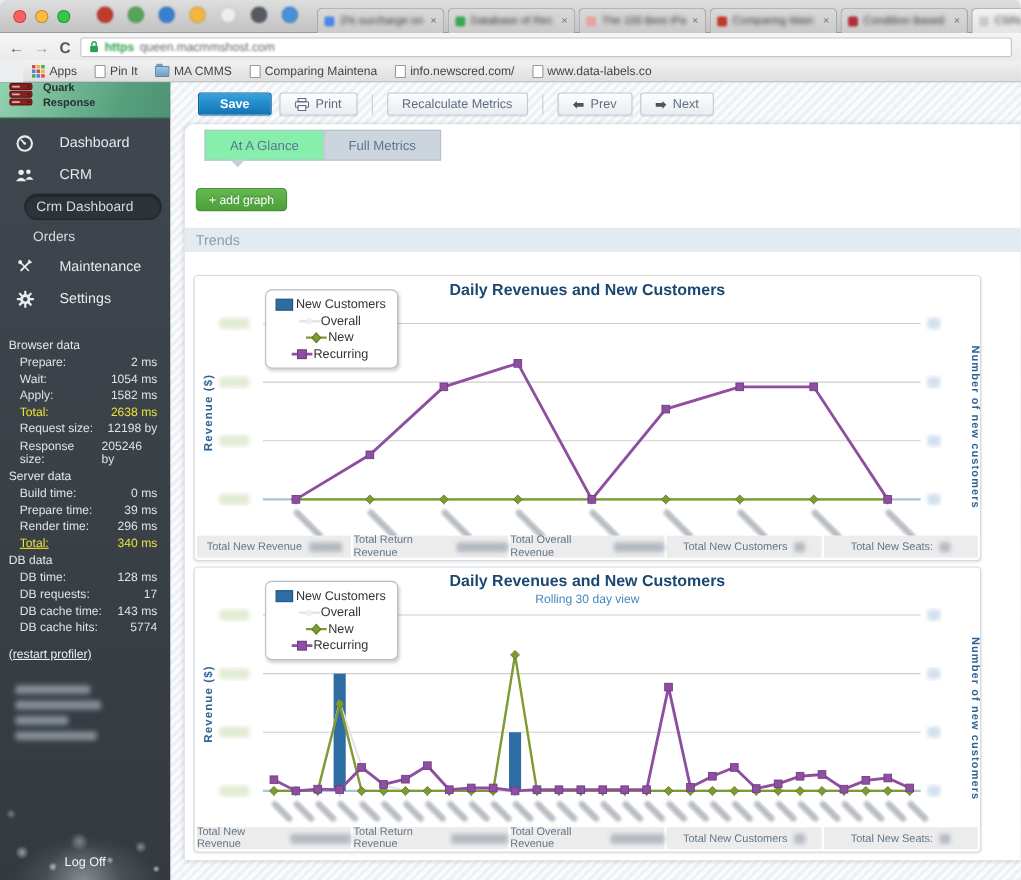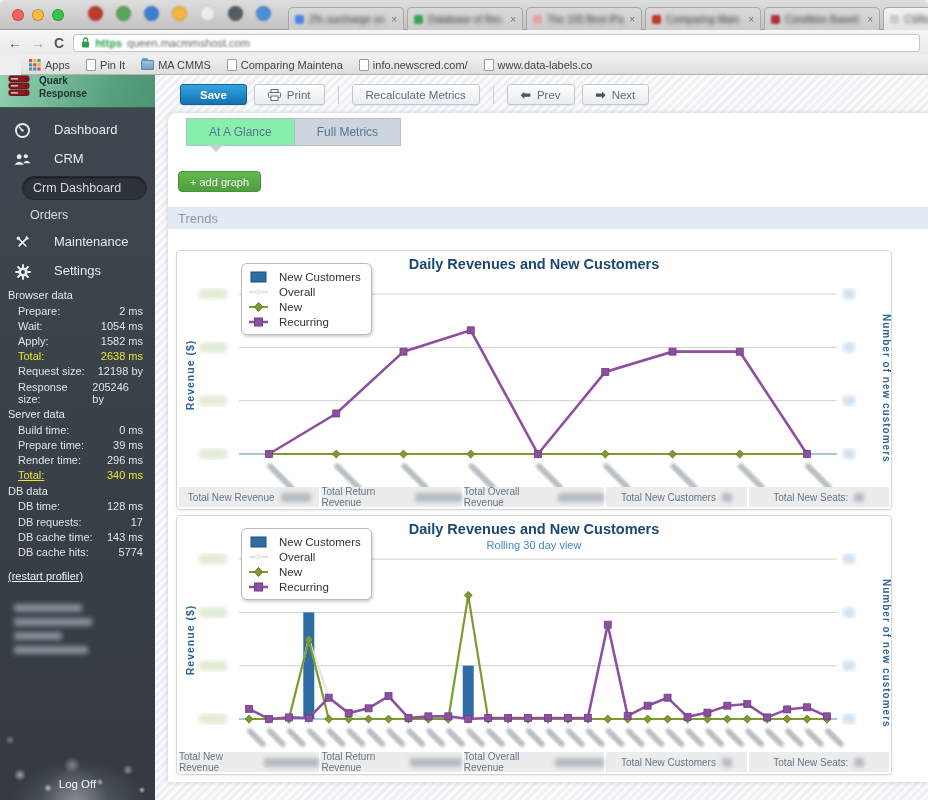--- a/index.html
+++ b/index.html
@@ -43,21 +43,21 @@
   
   .sidebar { width:155px; height:100%; background:linear-gradient(#40474e,#343a40); position:relative; color:#dfe3e7; flex:0 0 155px; }
   .sb-head { height:33px; background:linear-gradient(110deg,#93d2b0,#57a07e 70%,#4e9273);
     border-bottom:1px solid #2e6b50; display:flex; align-items:flex-start; padding:0 8px; gap:7px; }
   .brand { font-size:10px; font-weight:bold; color:#233; line-height:1.25; }
   .menu { padding-top:8px; }
   .mi { display:flex; align-items:flex-start; gap:23px; padding:6px 10px 6px 14px; font-size:13px; color:#e6eaee; cursor:pointer; }
   .mi .ic { width:17px; height:17px; flex:0 0 17px; display:flex; align-items:center; justify-content:center; }
   .mi.sub { padding-left:30px; font-size:12.5px; color:#d4dade; }
   .mi.active { background:#2d3339; border:1px solid #232competent8; border:1px solid #23282d; border-radius:12px; margin:2px 8px 2px 22px; padding:4px 8px 4px 10px; box-shadow:inset 0 1px 2px rgba(0,0,0,.5); }
-  .profiler { margin-top:1px; font-size:11px; }
+  .profiler { margin-top:20px; font-size:11px; }
   .p-head { padding:2px 8px; color:#e4e8ec; }
   .p-row { display:flex; justify-content:space-between; padding:1.6px 12px 1.6px 18px; color:#dfe3e7; }
   .p-row.hl { color:#e8e23a; } .p-row.hlu .pl { text-decoration:underline; }
   .p-row.hlu { color:#e8e23a; }
   .restart { display:block; margin:10px 0 0 8px; font-size:11px; color:#eef1f4; text-decoration:underline; }
   .uinfo { margin:22px 0 0 14px; }
   .uinfo div { height:8px; background:#9aa4ad; border-radius:2px; margin-bottom:6px; opacity:.8; }
   .bokeh { position:absolute; bottom:0; left:0; width:155px; height:130px;
     background:
       radial-gradient(circle 9px at 20px 105px, rgba(255,255,255,.5), transparent 70%),
@@ -98,21 +98,21 @@
     display:flex; align-items:center; padding-left:10px; font-size:13px; color:#8b9cb0; }
 
   
   .chartcard { position:absolute; left:8px; width:716px; height:260px; background:#fff;
     border:1px solid #d5d8db; border-radius:4px; box-shadow:0 1px 2px rgba(0,0,0,.08); }
   .chartcard.c0 { top:137px; } .chartcard.c1 { top:402px; }
   .ctitle { position:absolute; top:5px; width:100%; text-align:center; font-size:14.5px; font-weight:bold; color:#1b4872; }
   .csub { position:absolute; top:23px; width:100%; text-align:center; font-size:11px; color:#4587c0; }
   .legend { position:absolute; top:12px; left:64px; background:#fff; border:1px solid #bbb; border-radius:6px;
     box-shadow:1px 2px 3px rgba(0,0,0,.18); padding:5px 10px 5px 7px; z-index:2; }
-  .litem { display:flex; align-items:center; gap:10px; font-size:11.5px; color:#333; height:15px; cursor:pointer; }
+  .litem { display:flex; align-items:center; gap:0; font-size:11.5px; color:#333; height:15px; cursor:pointer;justify-content:center; }
   .ylab-left { position:absolute; left:-27px; top:118px; transform:rotate(-90deg); font-size:10.5px; font-weight:bold;
     color:#2d6396; letter-spacing:1px; width:80px; text-align:center; }
   .ylab-right { position:absolute; right:-1px; top:62px; writing-mode:vertical-rl; font-size:10px; font-weight:bold;
     color:#2d6396; letter-spacing:1px; height:150px; text-align:center; }
   .chart-svg { position:absolute; top:36px; left:0; }
   .totals { position:absolute; left:2px; right:2px; bottom:2px; height:20px; display:flex; gap:2px; }
   .tcell { flex:1; background:#ececec; display:flex; align-items:center; justify-content:center; gap:6px;
     font-size:10px; color:#647689; }
   .tblob { height:9px; background:#b4bac2; border-radius:2px; filter:blur(2px); }
 

